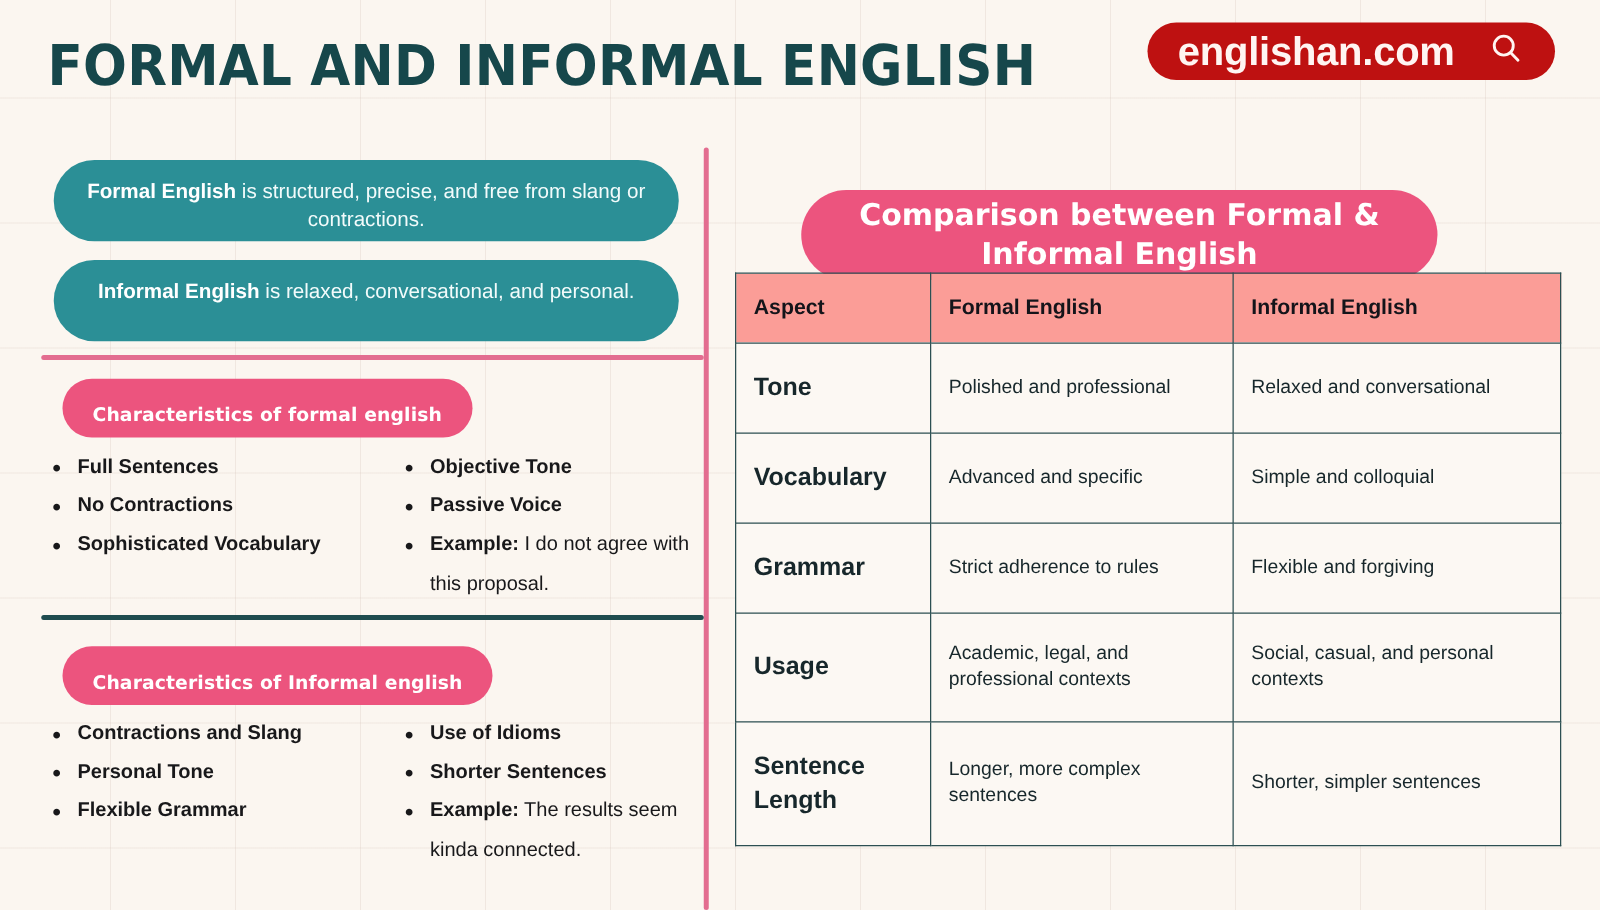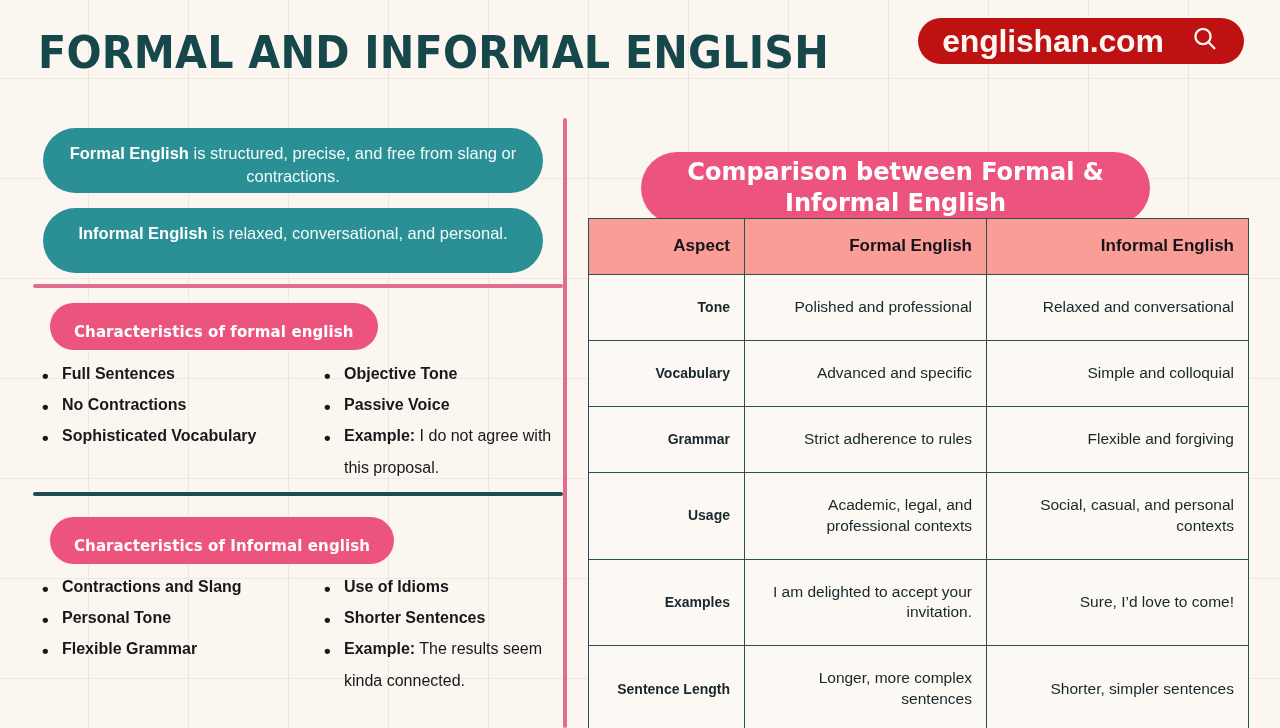--- a/index.html
+++ b/index.html
@@ -114,31 +114,31 @@
 
   .cmp-table{
     position:absolute; left:25px; top:218px;
     width:660px;
     border-collapse:collapse;
     table-layout:fixed;
   }
   .cmp-table th, .cmp-table td{
     border:1.6px solid #2C4F52;
     padding:22px 14px;
-    text-align:right; vertical-align:middle;
+    text-align:left; vertical-align:middle;
     font-size:15.5px; line-height:1.35;
     background:#FCF8F3;
   }
   .cmp-table th{
     background:#FB9D97; color:#14141A;
     font-weight:700; font-size:17px;
     padding-top:16px; padding-bottom:16px;
   }
   .cmp-table td.aspect{
-    font-weight:700; font-size:14px;
+    font-weight:700; font-size:20px;
   }
   .cmp-table col.c1{ width:156px; }
   .cmp-table col.c2{ width:242px; }
   .cmp-table col.c3{ width:262px; }
 </style>
 </head>
 <body>
 
 <div class="page-title">FORMAL AND INFORMAL ENGLISH</div>
 
@@ -231,24 +231,19 @@
         <td class="aspect">Grammar</td>
         <td>Strict adherence to rules</td>
         <td>Flexible and forgiving</td>
       </tr>
       <tr>
         <td class="aspect">Usage</td>
         <td>Academic, legal, and professional contexts</td>
         <td>Social, casual, and personal contexts</td>
       </tr>
       <tr>
-        <td class="aspect">Examples</td>
-        <td>I am delighted to accept your invitation.</td>
-        <td>Sure, I’d love to come!</td>
-      </tr>
-      <tr>
         <td class="aspect">Sentence Length</td>
         <td>Longer, more complex sentences</td>
         <td>Shorter, simpler sentences</td>
       </tr>
     </tbody>
   </table>
 </div>
 
 </body></html>

